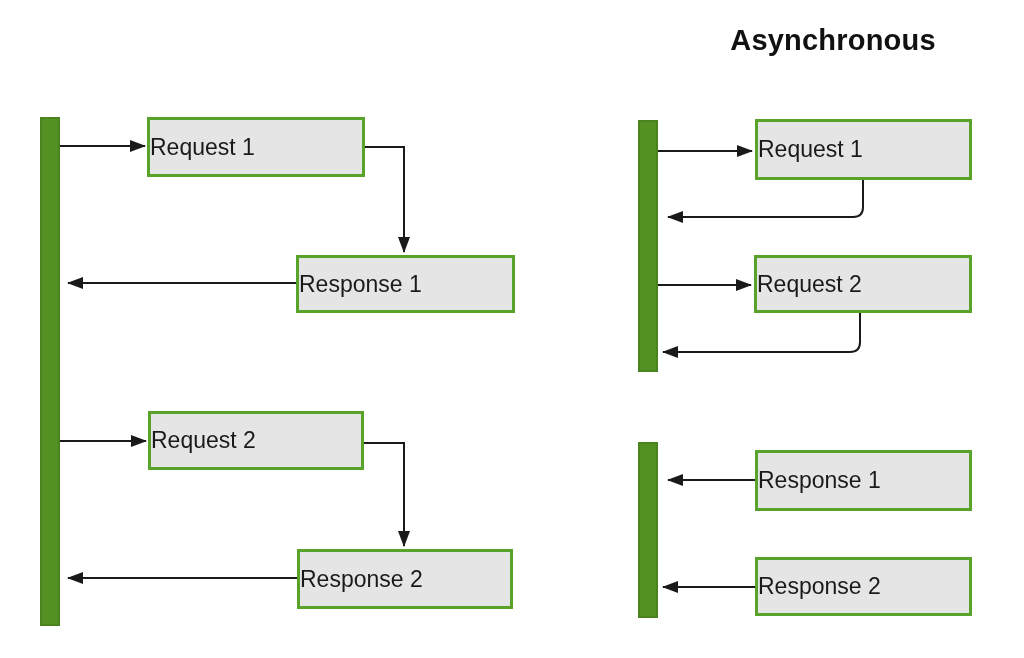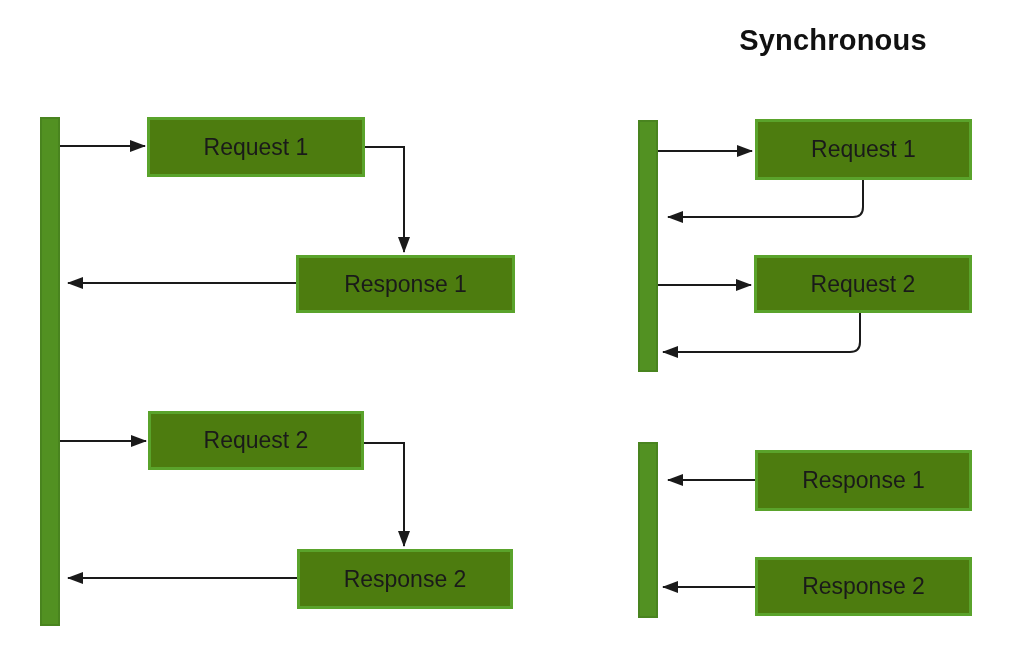--- a/index.html
+++ b/index.html
@@ -16,42 +16,42 @@
   .canvas{position:relative;width:1024px;height:658px;background:var(--bg-color);}
   .title{position:absolute;width:320px;text-align:center;
     font-size:29px;font-weight:bold;color:#111;letter-spacing:0.2px;}
   .title.sync{left:121px;top:24px;}
   .title.async{left:673px;top:24px;}
   .lifeline{position:absolute;background:var(--green-bar-fill);
     border:2px solid var(--green-bar-border);}
   .lifeline.sync-bar{left:40px;top:117px;width:20px;height:509px;}
   .lifeline.async-bar-1{left:638px;top:120px;width:20px;height:252px;}
   .lifeline.async-bar-2{left:638px;top:442px;width:20px;height:176px;}
-  .node{position:absolute;background:#4d7c0f;border:3px solid var(--green-box-border);
-    display:flex;align-items:center;justify-content:center;
+  .node{position:absolute;background:#e5e5e5;border:3px solid var(--green-box-border);
+    display:flex;align-items:center;justify-content:flex-start;
     font-size:23px;color:var(--text-color);}
   .s-req1{left:147px;top:117px;width:218px;height:60px;}
   .s-resp1{left:296px;top:255px;width:219px;height:58px;}
   .s-req2{left:148px;top:411px;width:216px;height:59px;}
   .s-resp2{left:297px;top:549px;width:216px;height:60px;}
   .a-req1{left:755px;top:119px;width:217px;height:61px;}
   .a-req2{left:754px;top:255px;width:218px;height:58px;}
   .a-resp1{left:755px;top:450px;width:217px;height:61px;}
   .a-resp2{left:755px;top:557px;width:217px;height:59px;}
   svg.wires{position:absolute;left:0;top:0;width:1024px;height:658px;
     pointer-events:none;}
   svg.wires path.wire{fill:none;stroke:var(--line-color);stroke-width:2px;}
   svg.wires .head{fill:var(--line-color);}
 </style>
 </head>
 <body>
 
 <div class="canvas">
 
-  <div class="title async">Synchronous</div>
+  <div class="title async">Asynchronous</div>
 
   <div class="lifeline sync-bar"></div>
   <div class="lifeline async-bar-1"></div>
   <div class="lifeline async-bar-2"></div>
 
   <div class="node s-req1">
     <span>Request 1</span>
   </div>
   <div class="node s-resp1">
     <span>Response 1</span>

